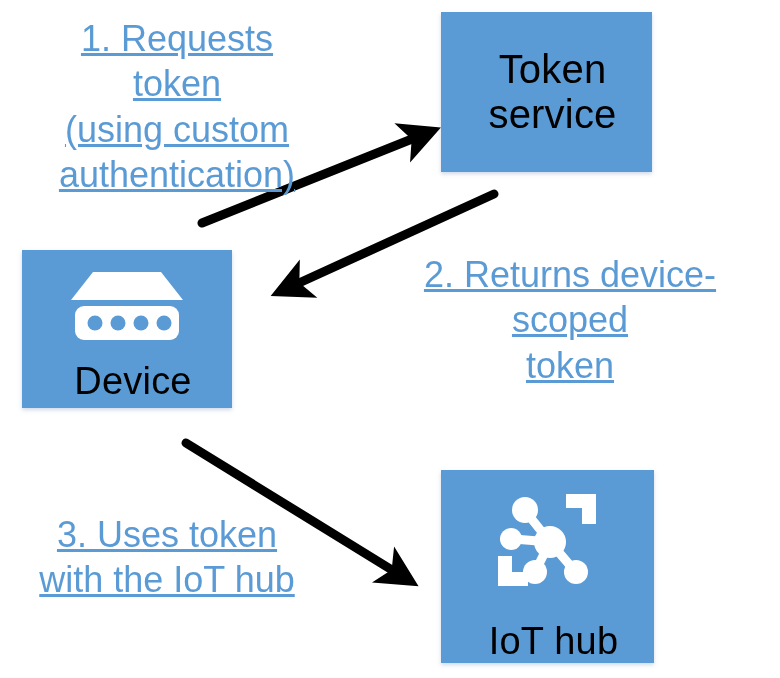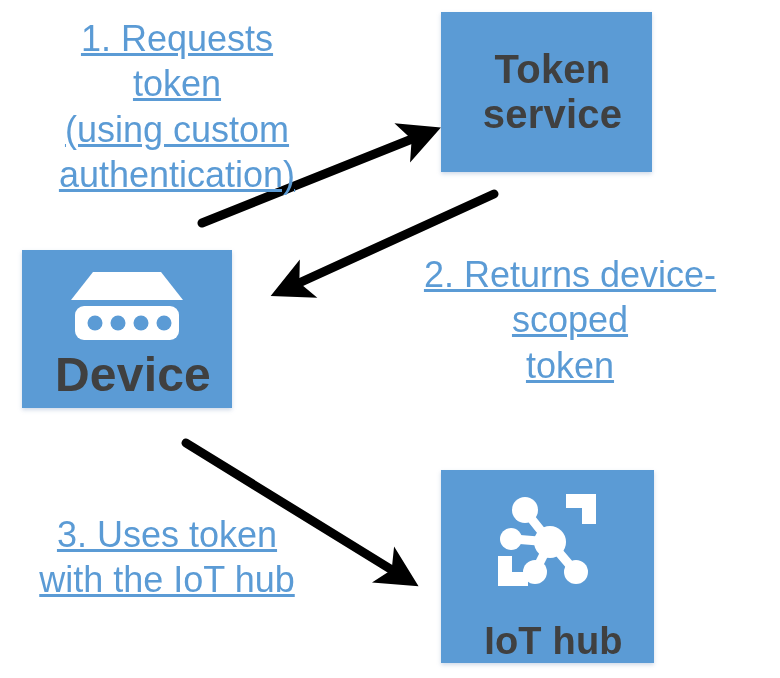--- a/index.html
+++ b/index.html
@@ -24,22 +24,22 @@
     background: #5B9BD5;
     box-sizing: border-box;
     display: flex;
     flex-direction: column;
     align-items: center;
     justify-content: center;
     color: #ffffff;
     box-shadow: 0 2px 4px rgba(120,150,190,0.35);
   }
   .node-label {
-    color: #404040;
-    font-weight: 700;
+    color: #000000;
+    font-weight: 400;
     line-height: 1.12;
     text-align: center;
     letter-spacing: 0.2px;
     padding-left: 12px;
   }
 
   #node-token-service {
     left: 441px;
     top: 12px;
     width: 211px;
@@ -48,21 +48,21 @@
   #node-token-service .node-label { font-size: 40px; }
 
   #node-device {
     left: 22px;
     top: 250px;
     width: 210px;
     height: 158px;
     justify-content: flex-start;
     padding-top: 18px;
   }
-  #node-device .node-label { font-size: 48px; margin-top: 4px; text-align: right; }
+  #node-device .node-label { font-size: 38px; margin-top: 16px; text-align: right; }
 
   #node-iot-hub {
     left: 441px;
     top: 470px;
     width: 213px;
     height: 193px;
     justify-content: space-between;
     padding-top: 16px;
   }
   #node-iot-hub .node-label { font-size: 38px; margin-top: 10px; }

